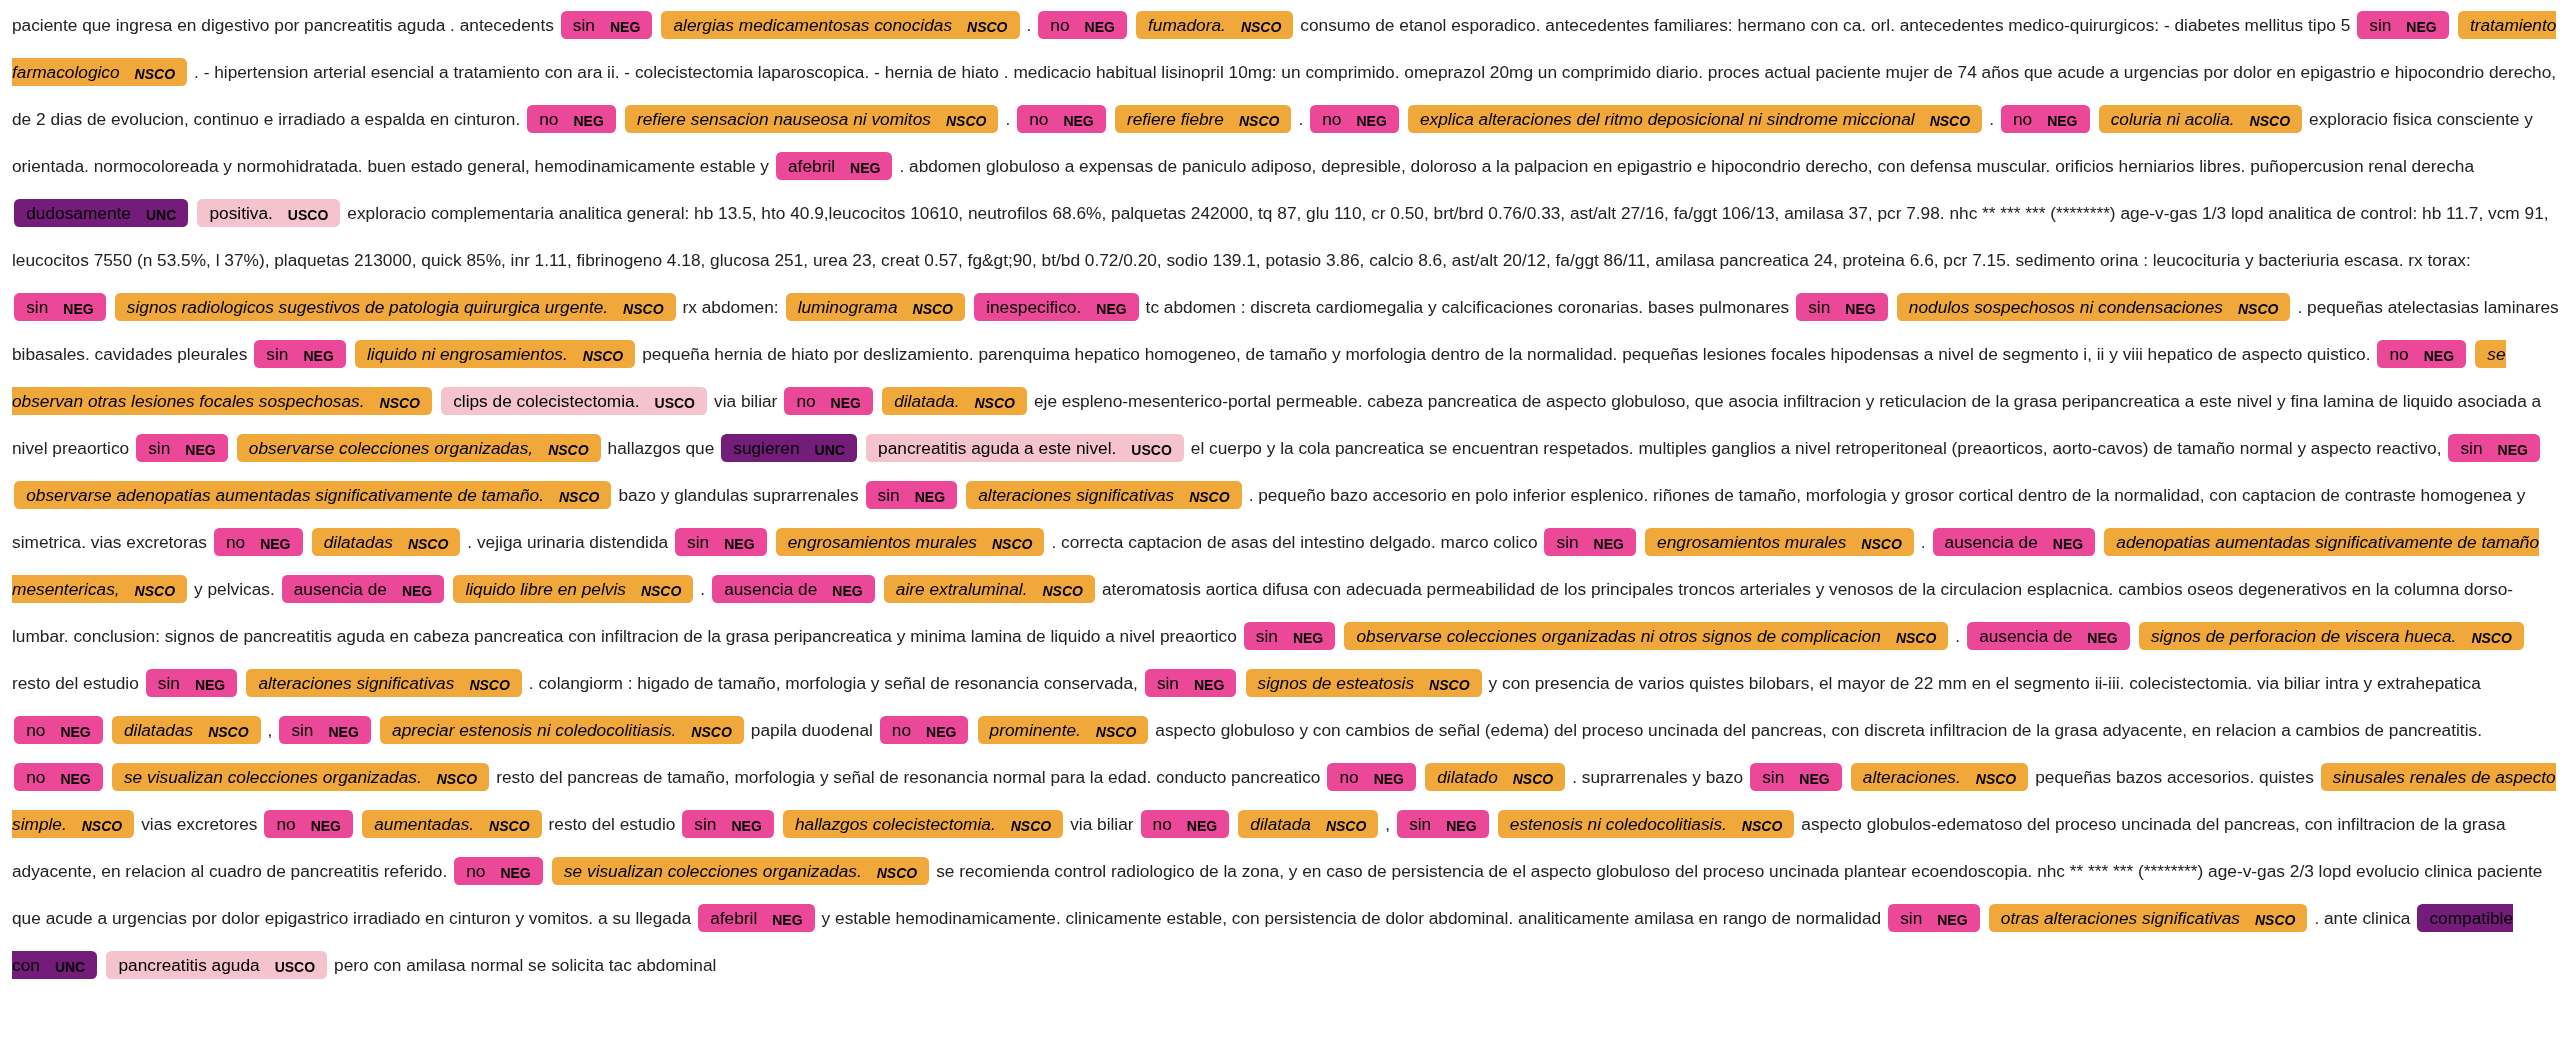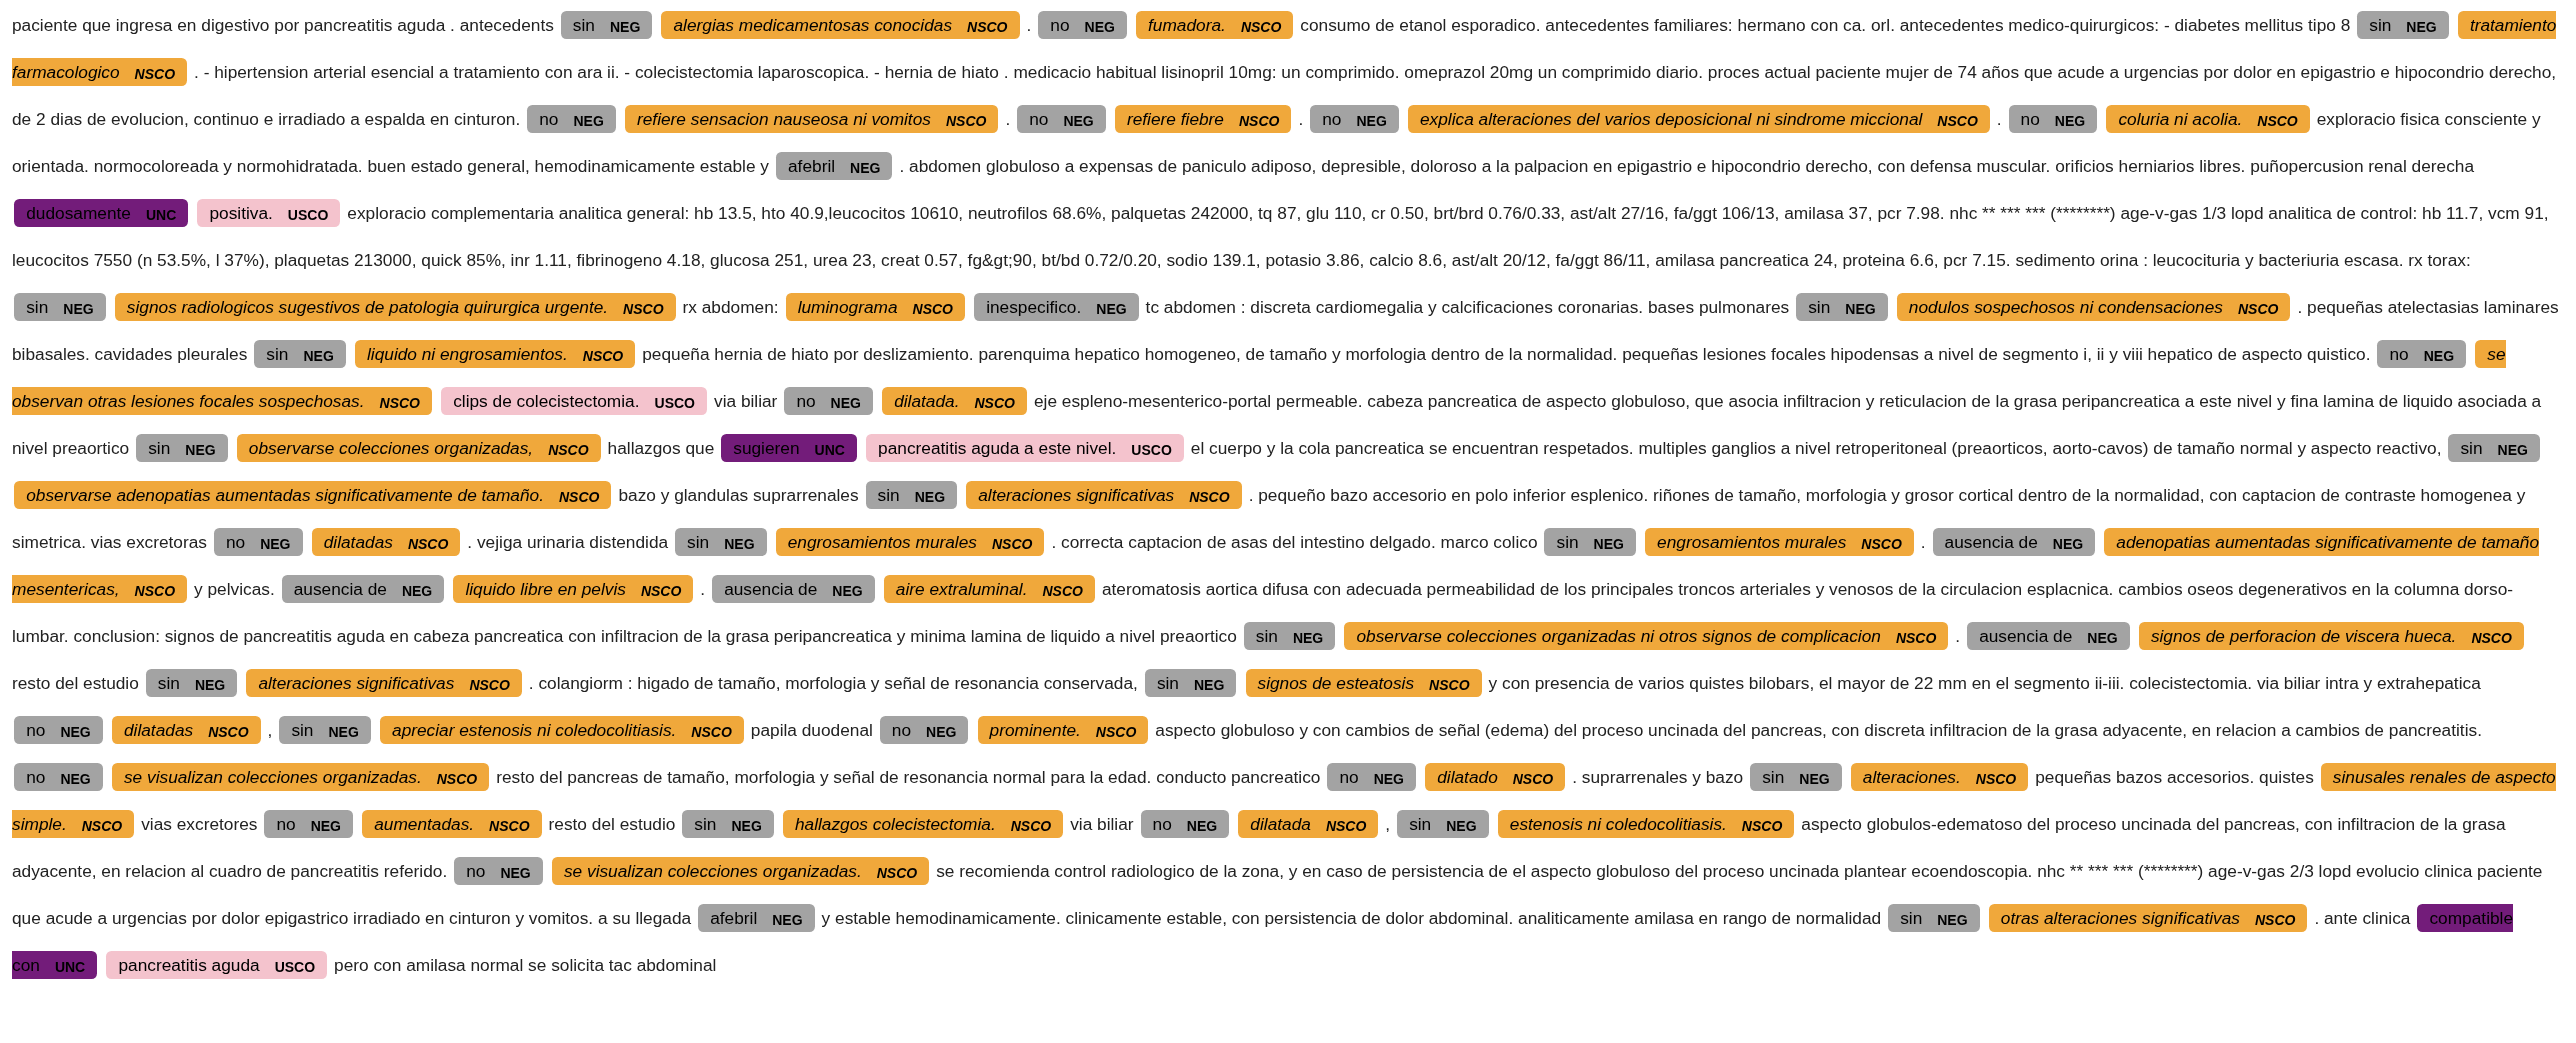--- a/index.html
+++ b/index.html
@@ -34,42 +34,42 @@
       font-size: 14px;
       font-weight: bold;
       line-height: 1;
       border-radius: 0;
       text-transform: uppercase;
       vertical-align: middle;
       margin-left: 15px;
       color: #000000;
       font-family: "Liberation Sans", sans-serif;
     }
-    mark.ent.NEG  { background: #a3a3a3; }
+    mark.ent.NEG  { background: #ec4899; }
     mark.ent.NSCO { background: #f0a83b; font-style: italic; }
     mark.ent.UNC  { background: #731c7a; }
     mark.ent.USCO { background: #f4c3cd; text-align: right; }
   </style>
 </head>
 <body>
 
 <div class="entities" id="entities">
   <span class="txt">paciente que ingresa en digestivo por pancreatitis aguda . antecedents </span>
 
   <mark class="ent NEG"><span class="ent-text">sin</span><span class="ent-label">NEG</span></mark>
 
   <mark class="ent NSCO"><span class="ent-text">alergias medicamentosas conocidas</span><span class="ent-label">NSCO</span></mark>
 
   <span class="txt"> . </span>
 
   <mark class="ent NEG"><span class="ent-text">no</span><span class="ent-label">NEG</span></mark>
 
   <mark class="ent NSCO"><span class="ent-text">fumadora.</span><span class="ent-label">NSCO</span></mark>
 
-  <span class="txt"> consumo de etanol esporadico. antecedentes familiares: hermano con ca. orl. antecedentes medico-quirurgicos: - diabetes mellitus tipo 8 </span>
+  <span class="txt"> consumo de etanol esporadico. antecedentes familiares: hermano con ca. orl. antecedentes medico-quirurgicos: - diabetes mellitus tipo 5 </span>
 
   <mark class="ent NEG"><span class="ent-text">sin</span><span class="ent-label">NEG</span></mark>
 
   <mark class="ent NSCO"><span class="ent-text">tratamiento farmacologico</span><span class="ent-label">NSCO</span></mark>
 
   <span class="txt"> . - hipertension arterial esencial a tratamiento con ara ii. - colecistectomia laparoscopica. - hernia de hiato . medicacio habitual lisinopril 10mg: un comprimido. omeprazol 20mg un comprimido diario. proces actual paciente mujer de 74 años que acude a urgencias por dolor en epigastrio e hipocondrio derecho, de 2 dias de evolucion, continuo e irradiado a espalda en cinturon. </span>
 
   <mark class="ent NEG"><span class="ent-text">no</span><span class="ent-label">NEG</span></mark>
 
   <mark class="ent NSCO"><span class="ent-text">refiere sensacion nauseosa ni vomitos</span><span class="ent-label">NSCO</span></mark>
@@ -77,21 +77,21 @@
   <span class="txt"> . </span>
 
   <mark class="ent NEG"><span class="ent-text">no</span><span class="ent-label">NEG</span></mark>
 
   <mark class="ent NSCO"><span class="ent-text">refiere fiebre</span><span class="ent-label">NSCO</span></mark>
 
   <span class="txt"> . </span>
 
   <mark class="ent NEG"><span class="ent-text">no</span><span class="ent-label">NEG</span></mark>
 
-  <mark class="ent NSCO"><span class="ent-text">explica alteraciones del varios deposicional ni sindrome miccional</span><span class="ent-label">NSCO</span></mark>
+  <mark class="ent NSCO"><span class="ent-text">explica alteraciones del ritmo deposicional ni sindrome miccional</span><span class="ent-label">NSCO</span></mark>
 
   <span class="txt"> . </span>
 
   <mark class="ent NEG"><span class="ent-text">no</span><span class="ent-label">NEG</span></mark>
 
   <mark class="ent NSCO"><span class="ent-text">coluria ni acolia.</span><span class="ent-label">NSCO</span></mark>
 
   <span class="txt"> exploracio fisica consciente y orientada. normocoloreada y normohidratada. buen estado general, hemodinamicamente estable y </span>
 
   <mark class="ent NEG"><span class="ent-text">afebril</span><span class="ent-label">NEG</span></mark>

